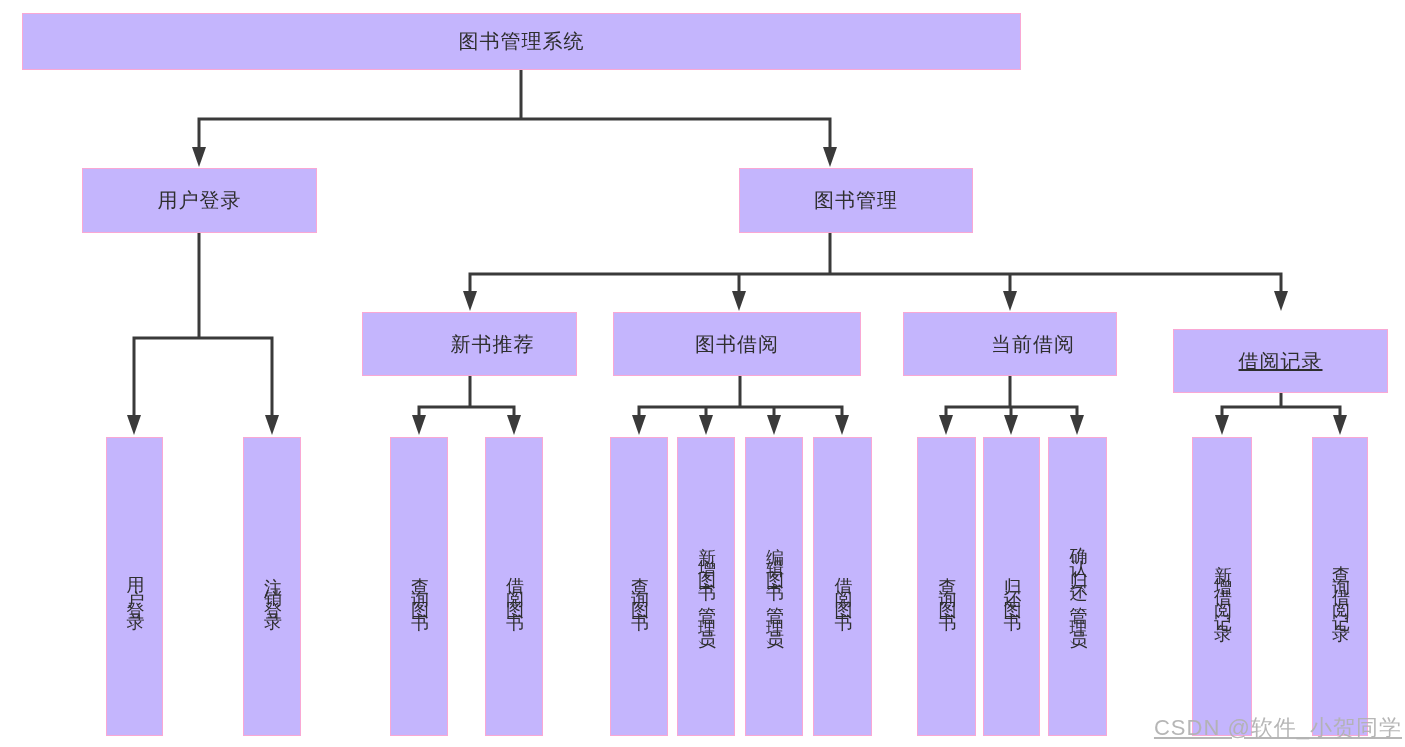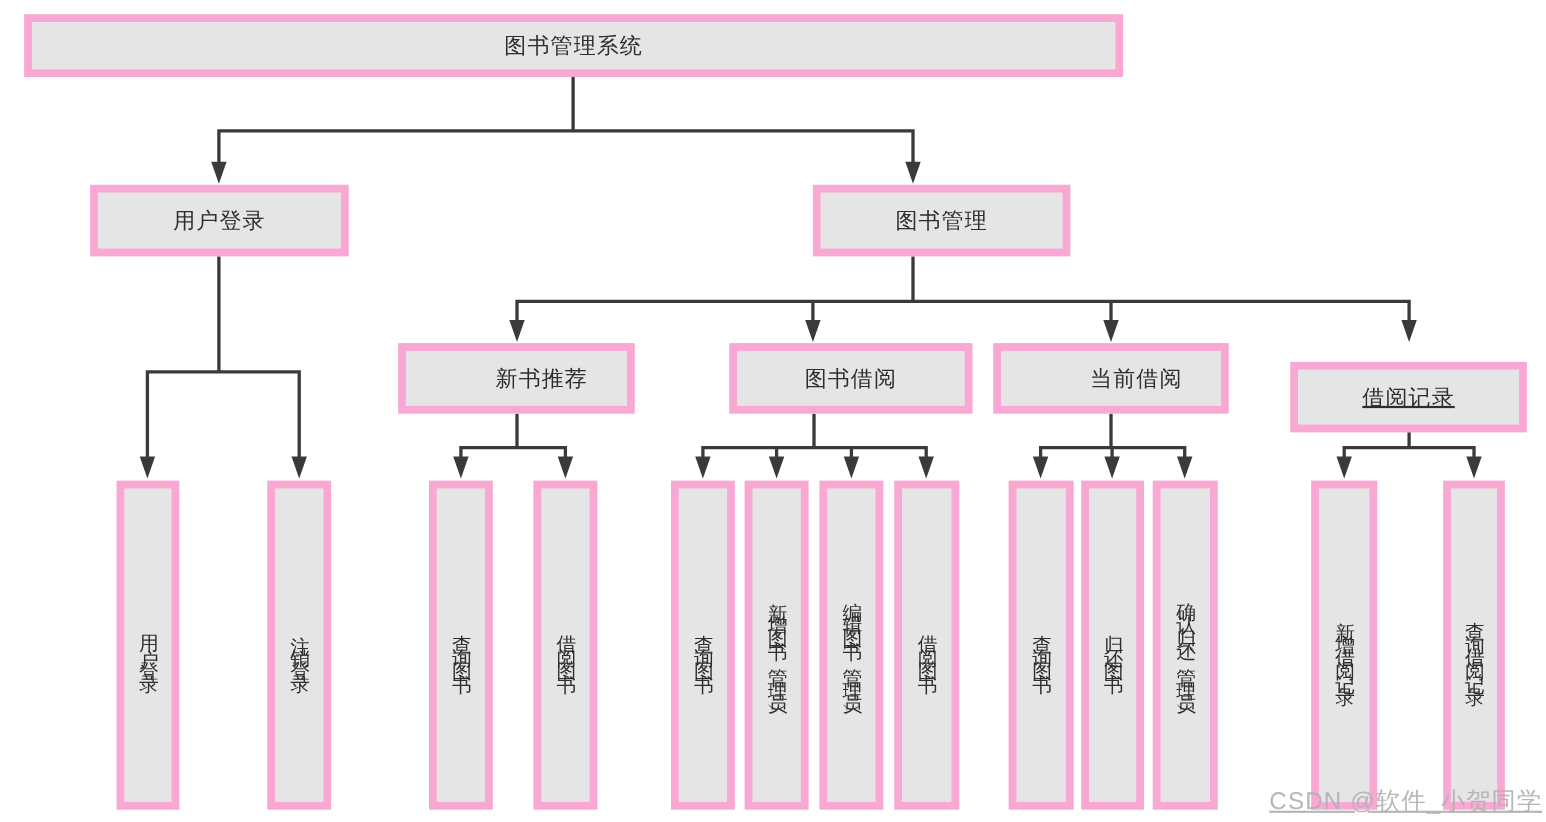--- a/index.html
+++ b/index.html
@@ -9,22 +9,22 @@
     background:#ffffff;
     overflow:hidden;
     font-family:"Liberation Sans","DejaVu Sans",sans-serif;
   }
   .connectors{
     position:absolute;left:0;top:0;width:1405px;height:747px;
     z-index:1;pointer-events:none;
   }
   .box{
     position:absolute;
-    background:#e5e5e5;
-    border:7px solid #f9a8d4;
+    background:#c4b5fd;
+    border:1px solid #f9a8d4;
     box-sizing:border-box;
     display:flex;align-items:center;justify-content:center;
     color:#2e2e2e;
     z-index:2;
     text-align:center;
   }
   .hbox{font-size:20px;letter-spacing:1px;white-space:nowrap;}
   .vbox{padding:2px 0;}
   .vtext{
     writing-mode:vertical-rl;
@@ -96,21 +96,21 @@
       <polygon points="1333,415 1347,415 1340,435"></polygon>
     </g>
   </svg>
 
   <div class="box hbox" style="left:22px;top:13px;width:999px;height:57px;">图书管理系统</div>
 
   <div class="box hbox" style="left:82px;top:168px;width:235px;height:65px;">用户登录</div>
   <div class="box hbox" style="left:739px;top:168px;width:234px;height:65px;">图书管理</div>
 
   <div class="box hbox" style="left:362px;top:312px;width:215px;height:64px;padding-left:46px;">新书推荐</div>
-  <div class="box hbox" style="left:663px;top:312px;width:221px;height:64px;">图书借阅</div>
+  <div class="box hbox" style="left:613px;top:312px;width:248px;height:64px;">图书借阅</div>
   <div class="box hbox" style="left:903px;top:312px;width:214px;height:64px;padding-left:46px;">当前借阅</div>
   <div class="box hbox" style="left:1173px;top:329px;width:215px;height:64px;text-decoration:underline;">借阅记录</div>
 
   <div class="box vbox" style="left:106px;top:437px;width:57px;height:299px;">
     <span class="vtext">用户登录</span>
   </div>
   <div class="box vbox" style="left:243px;top:437px;width:58px;height:299px;">
     <span class="vtext">注销登录</span>
   </div>
 

